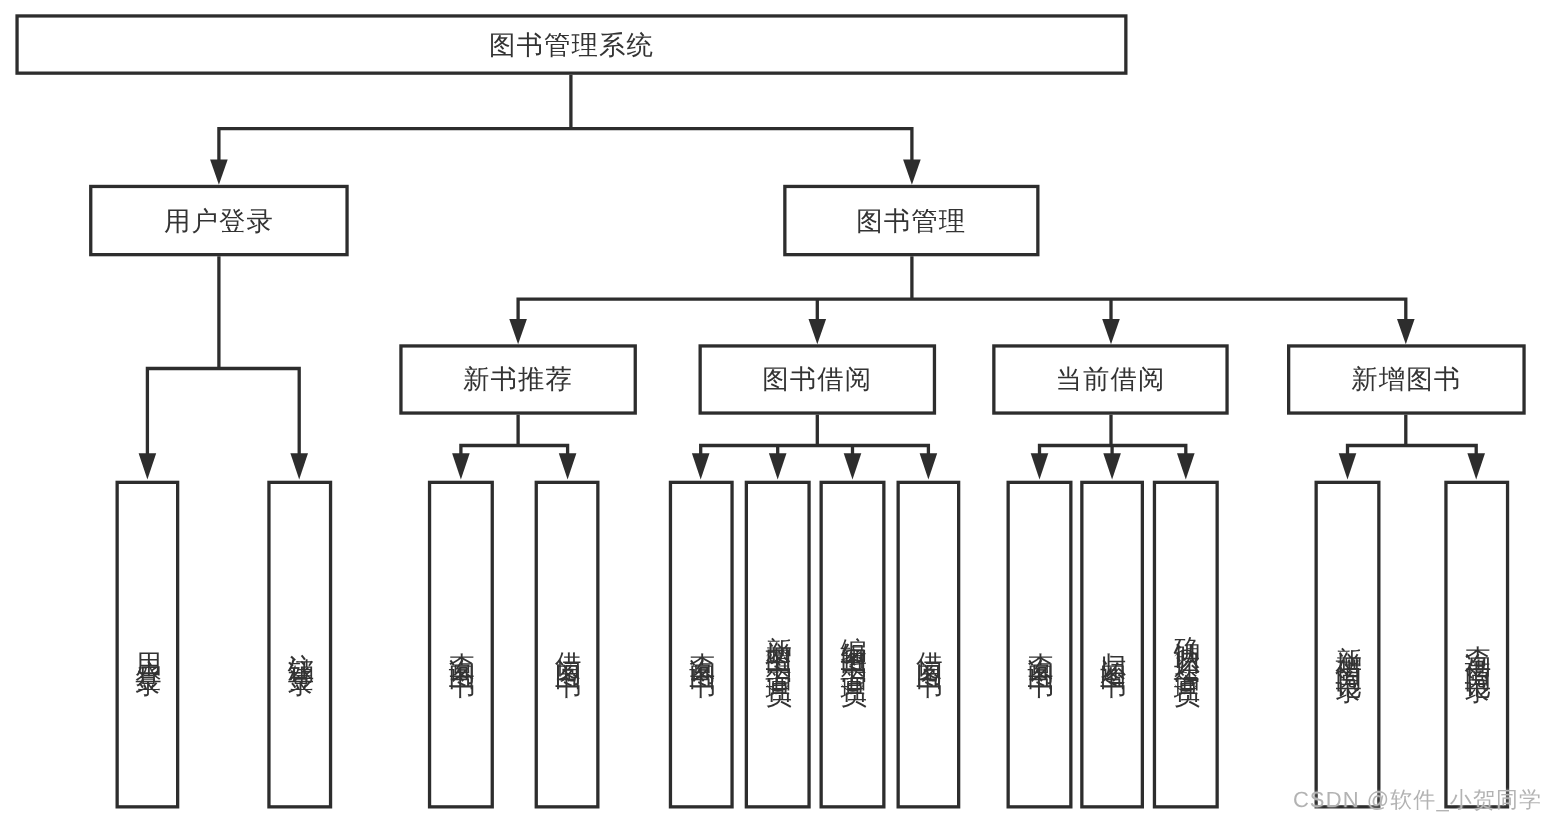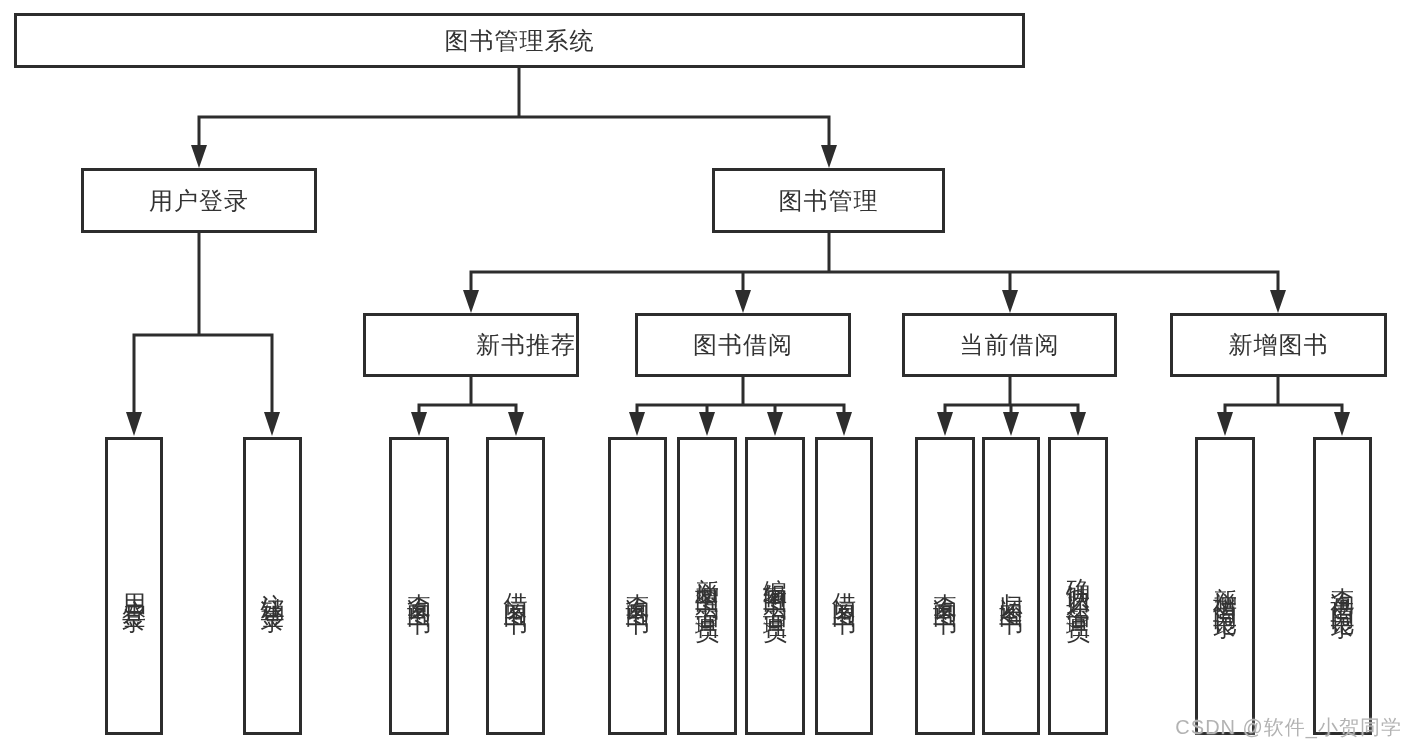--- a/index.html
+++ b/index.html
@@ -93,21 +93,21 @@
     <span>图书管理系统</span>
   </div>
 
   <div class="node" style="left:81px; top:168px; width:236px; height:65px;">
     <span>用户登录</span>
   </div>
   <div class="node" style="left:712px; top:168px; width:233px; height:65px;">
     <span>图书管理</span>
   </div>
 
-  <div class="node" style="left:363px; top:313px; width:216px; height:64px;justify-content:flex-end;">
+  <div class="node" style="left:363px; top:313px; width:216px; height:64px;">
     <span>新书推荐</span>
   </div>
   <div class="node" style="left:635px; top:313px; width:216px; height:64px;">
     <span>图书借阅</span>
   </div>
   <div class="node" style="left:902px; top:313px; width:215px; height:64px;">
     <span>当前借阅</span>
   </div>
   <div class="node" style="left:1170px; top:313px; width:217px; height:64px;">
     <span>新增图书</span>

